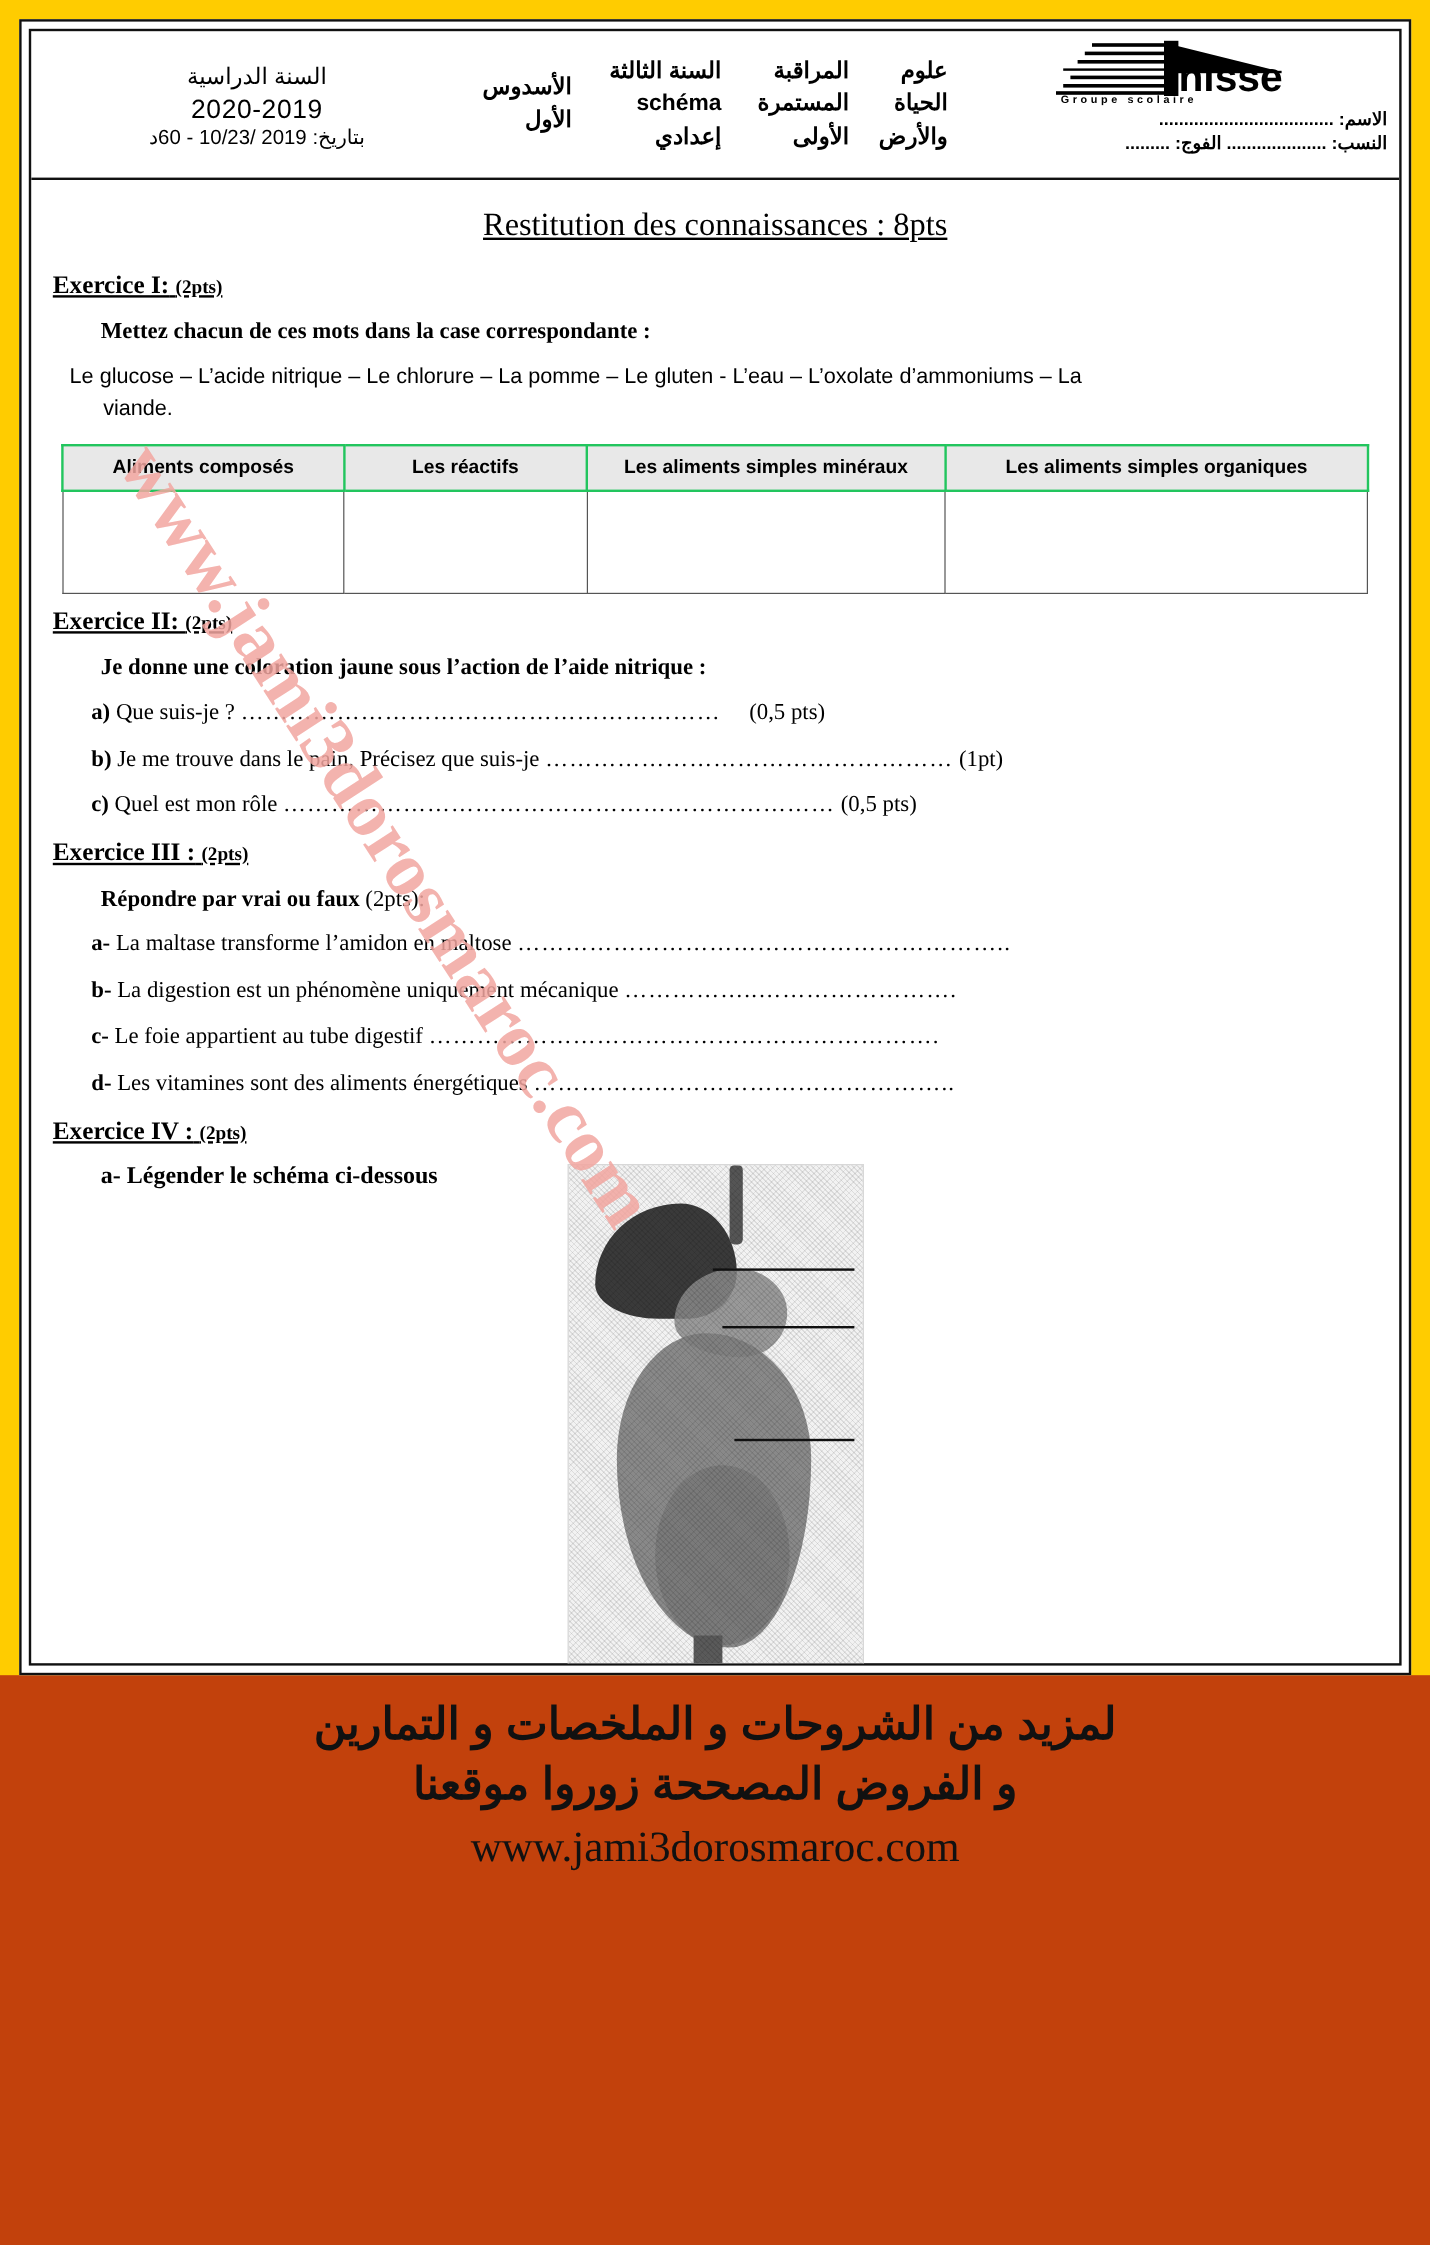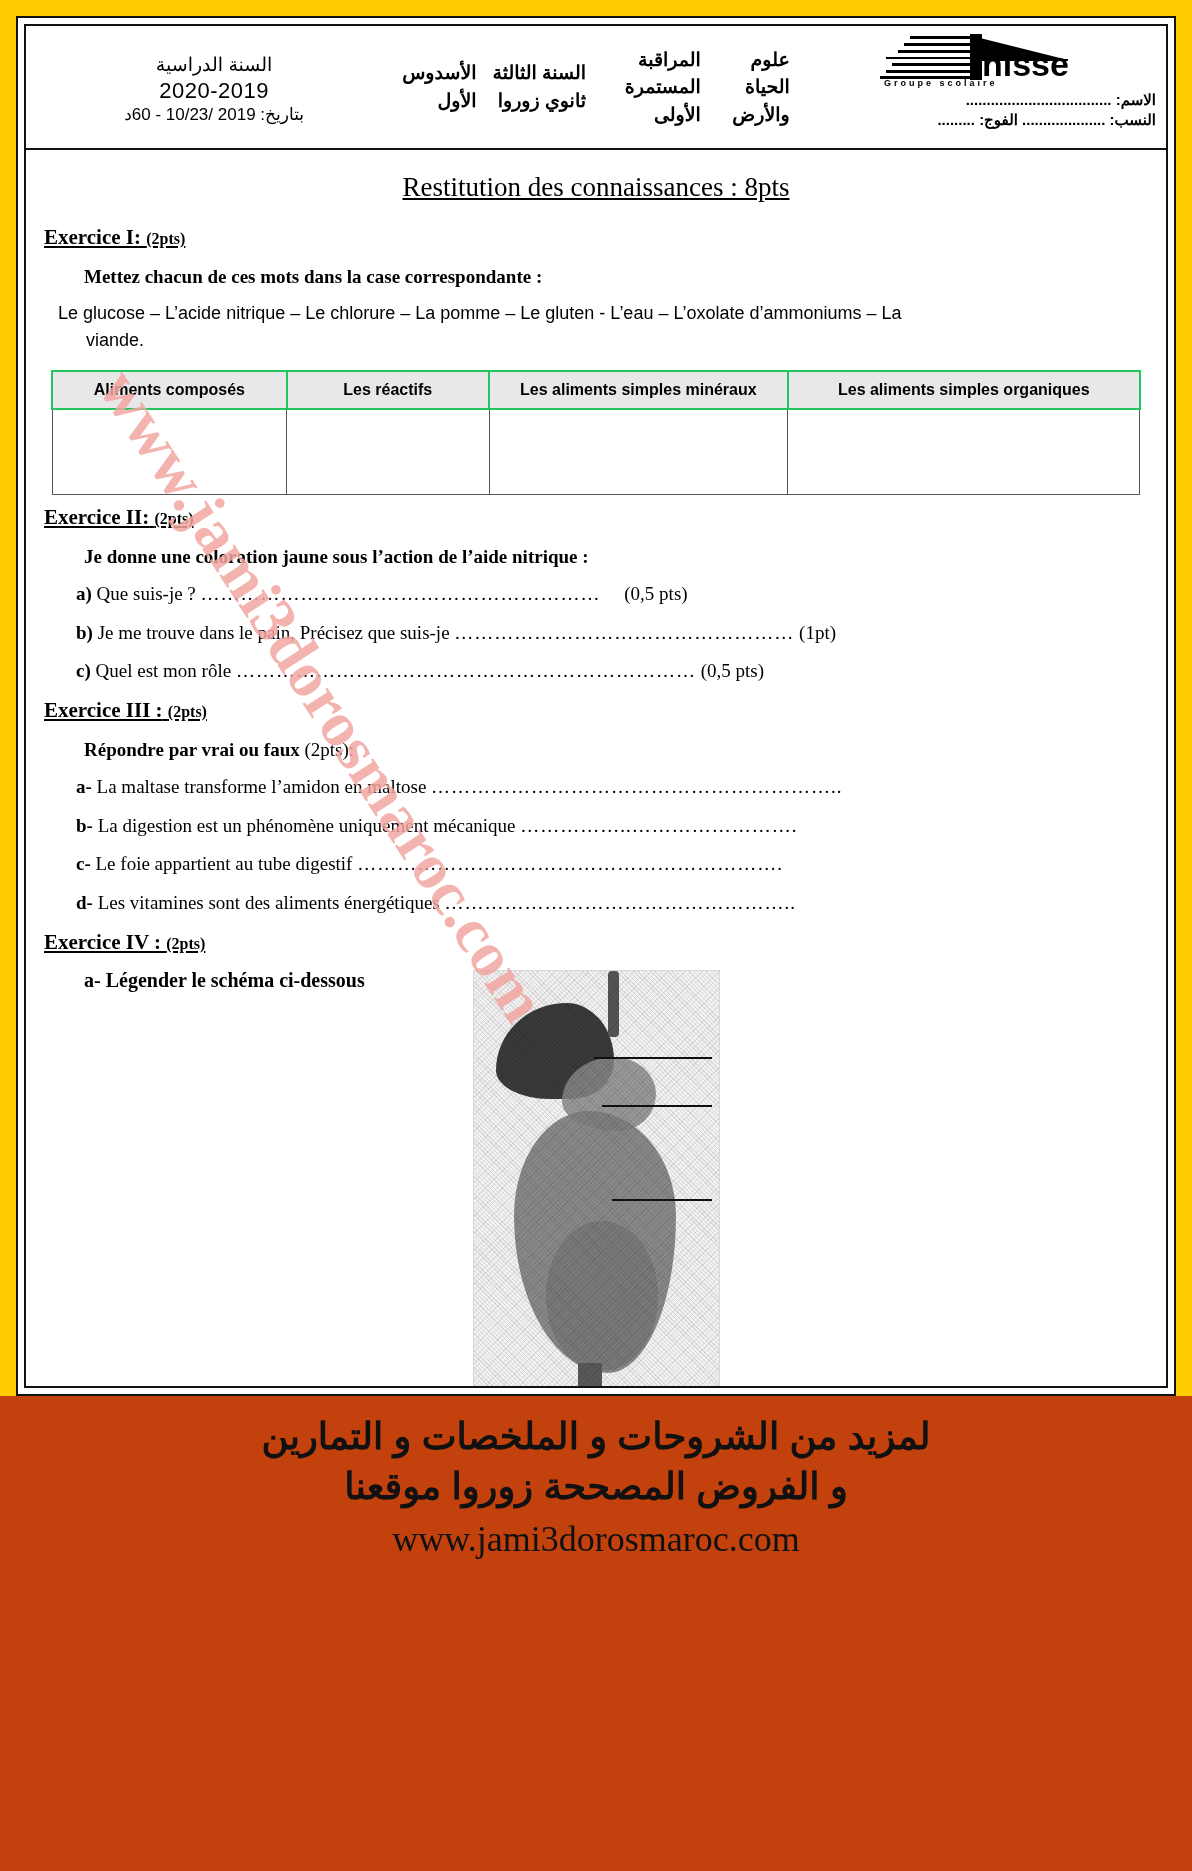--- a/index.html
+++ b/index.html
@@ -266,21 +266,21 @@
 
         <div class="hdr-left">
           <div class="l1">السنة الدراسية</div>
           <div class="l2">2020-2019</div>
           <div class="l3">بتاريخ: 2019 /10/23 - 60د</div>
         </div>
 
         <div class="hdr-mid">
           <div>علوم الحياة والأرض</div>
           <div>المراقبة المستمرة الأولى</div>
-          <div>السنة الثالثة ثانوي زوروا</div>
+          <div>السنة الثالثة schéma إعدادي</div>
           <div>الأسدوس الأول</div>
         </div>
 
         <div class="hdr-right">
           <div class="logo">
             <svg width="220" height="58" viewBox="0 0 220 58">
               <g fill="#000">
                 <rect x="48" y="6" width="60" height="3"></rect>
                 <rect x="42" y="13" width="66" height="3"></rect>
                 <rect x="36" y="20" width="72" height="3"></rect>

